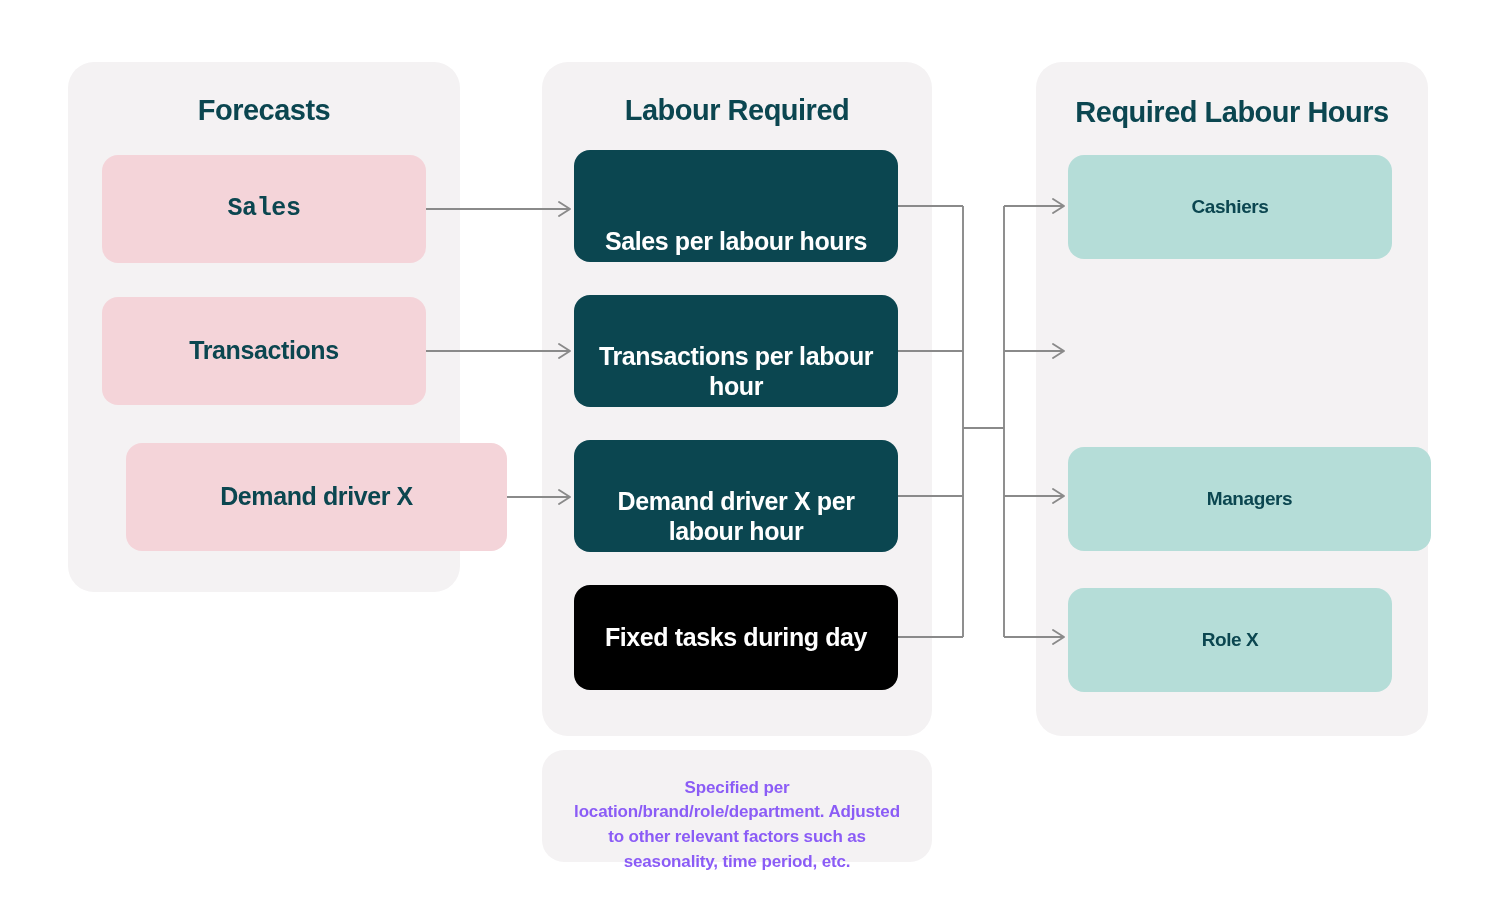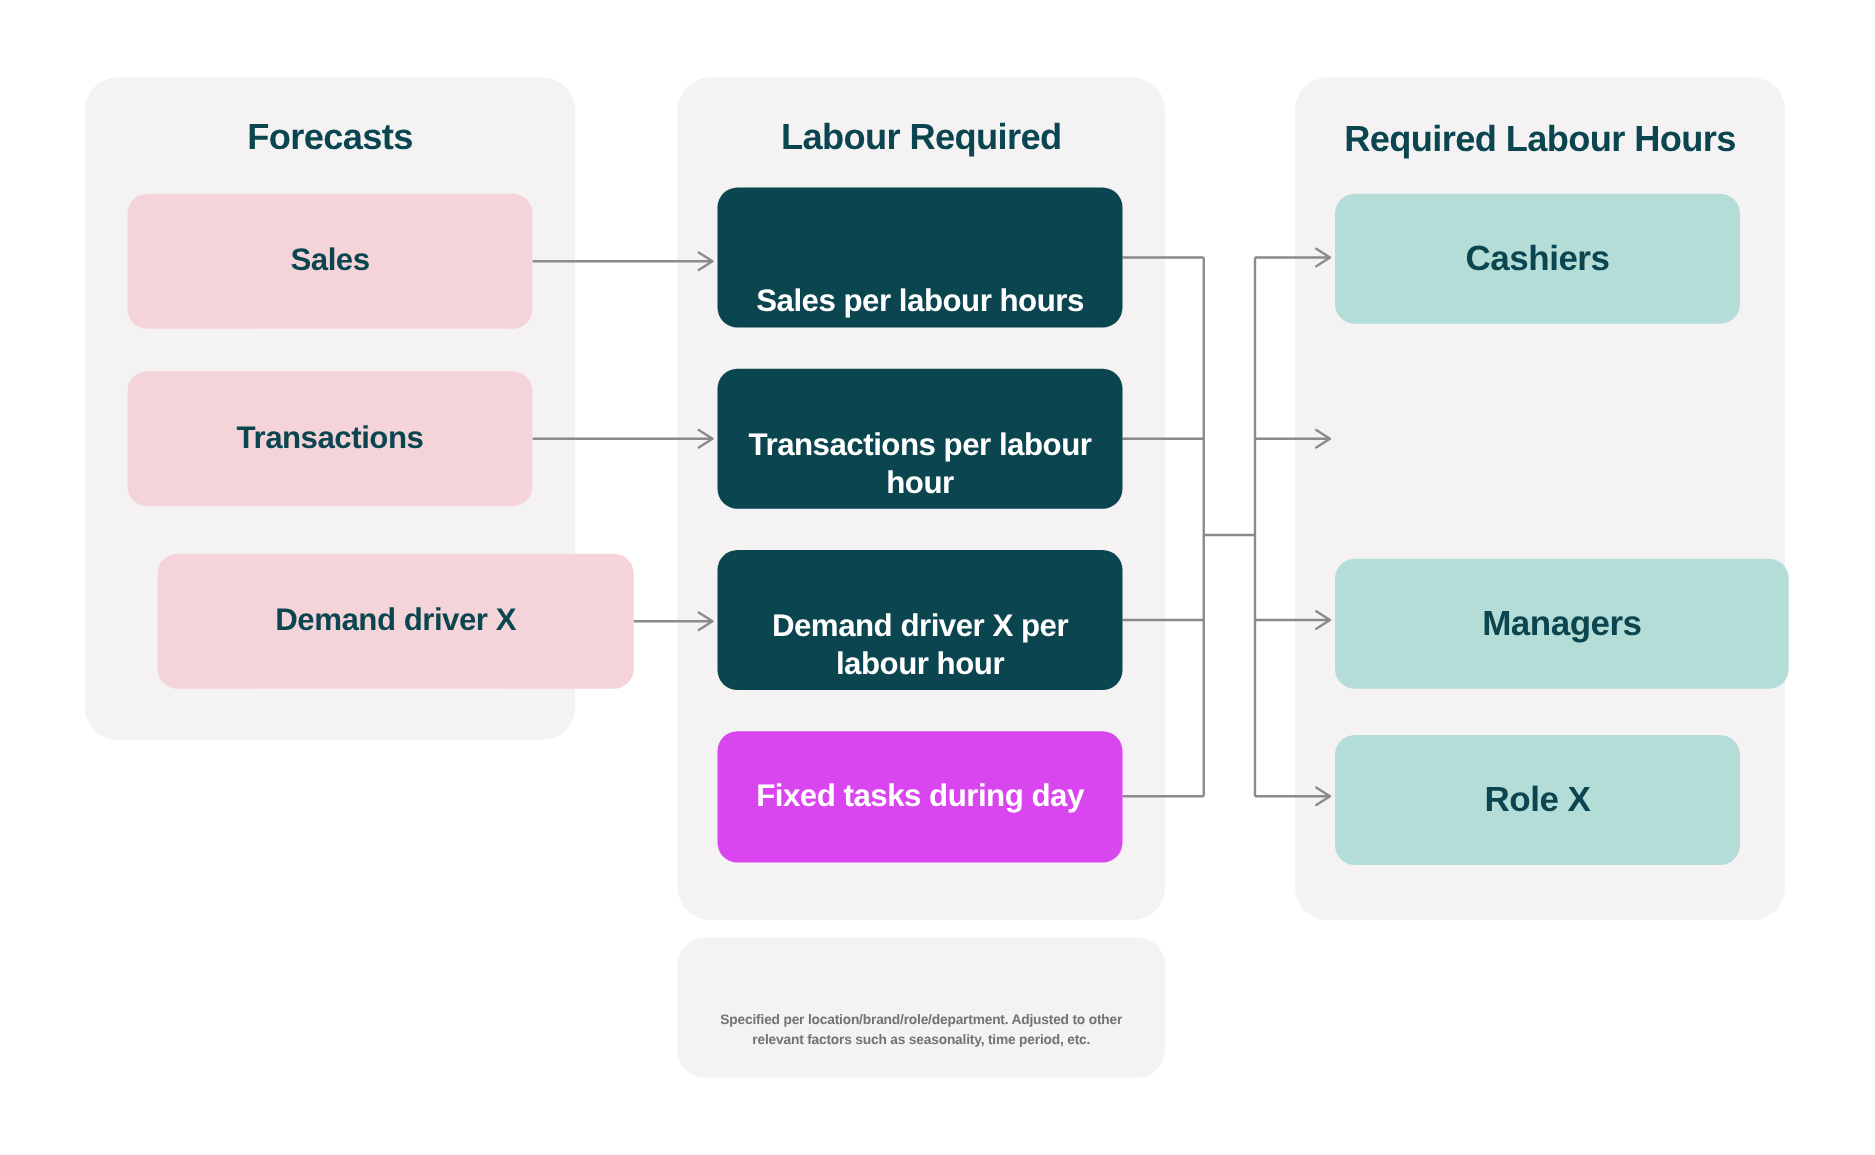--- a/index.html
+++ b/index.html
@@ -41,22 +41,22 @@
     display: flex;
     align-items: center;
     justify-content: center;
     text-align: center;
     padding: 14px 26px;
   }
   #note-standards { left: 542px;  top: 750px; width: 390px; height: 112px; }
   #note-required  { left: 1036px; top: 750px; width: 392px; height: 78px; }
 
   .note-text {
-    color: #737373;
-    font-size: 11px;
+    color: #8b5cf6;
+    font-size: 17px;
     font-weight: 700;
     line-height: 1.45;
     letter-spacing: -0.15px;
     margin-top: 38px;
   }
 
   
   .col-title {
     position: absolute;
     color: #0b4650;
@@ -89,29 +89,29 @@
 
   
   .node.pink { background: #f4d4d9; }
   .node.pink .node-label { color: #0b4650; font-size: 25px; }
 
   
   .node.teal { background: #0b4650; align-items: flex-end; }
   .node.teal .node-label { color: #ffffff; font-size: 25px; }
 
   
-  .node.slate { background: #d946ef; }
+  .node.slate { background: #000000; text-decoration: underline; }
   .node.slate .node-label { color: #ffffff; font-size: 25px; }
 
   
   .node.mint { background: #b5ddd8; }
-  .node.mint .node-label { color: #0b4650; font-size: 28px; }
-
-  
-  #node-sales        { left: 102px; top: 155px; width: 324px; height: 108px; }
+  .node.mint .node-label { color: #0b4650; font-size: 19px; }
+
+  
+  #node-sales        { left: 102px; top: 155px; width: 324px; height: 108px; font-family: Liberation Mono, monospace; }
   #node-transactions { left: 102px; top: 297px; width: 324px; height: 108px; }
   #node-demand       { left: 102px; top: 443px; width: 381px; height: 108px; margin-left: 24px; }
 
   
   #node-sales-per-lh   { left: 574px; top: 150px; width: 324px; height: 112px; }
   #node-trans-per-lh   { left: 574px; top: 295px; width: 324px; height: 112px; }
   #node-demand-per-lh  { left: 574px; top: 440px; width: 324px; height: 112px; }
   #node-fixed-tasks    { left: 574px; top: 585px; width: 324px; height: 105px; }
 
   

